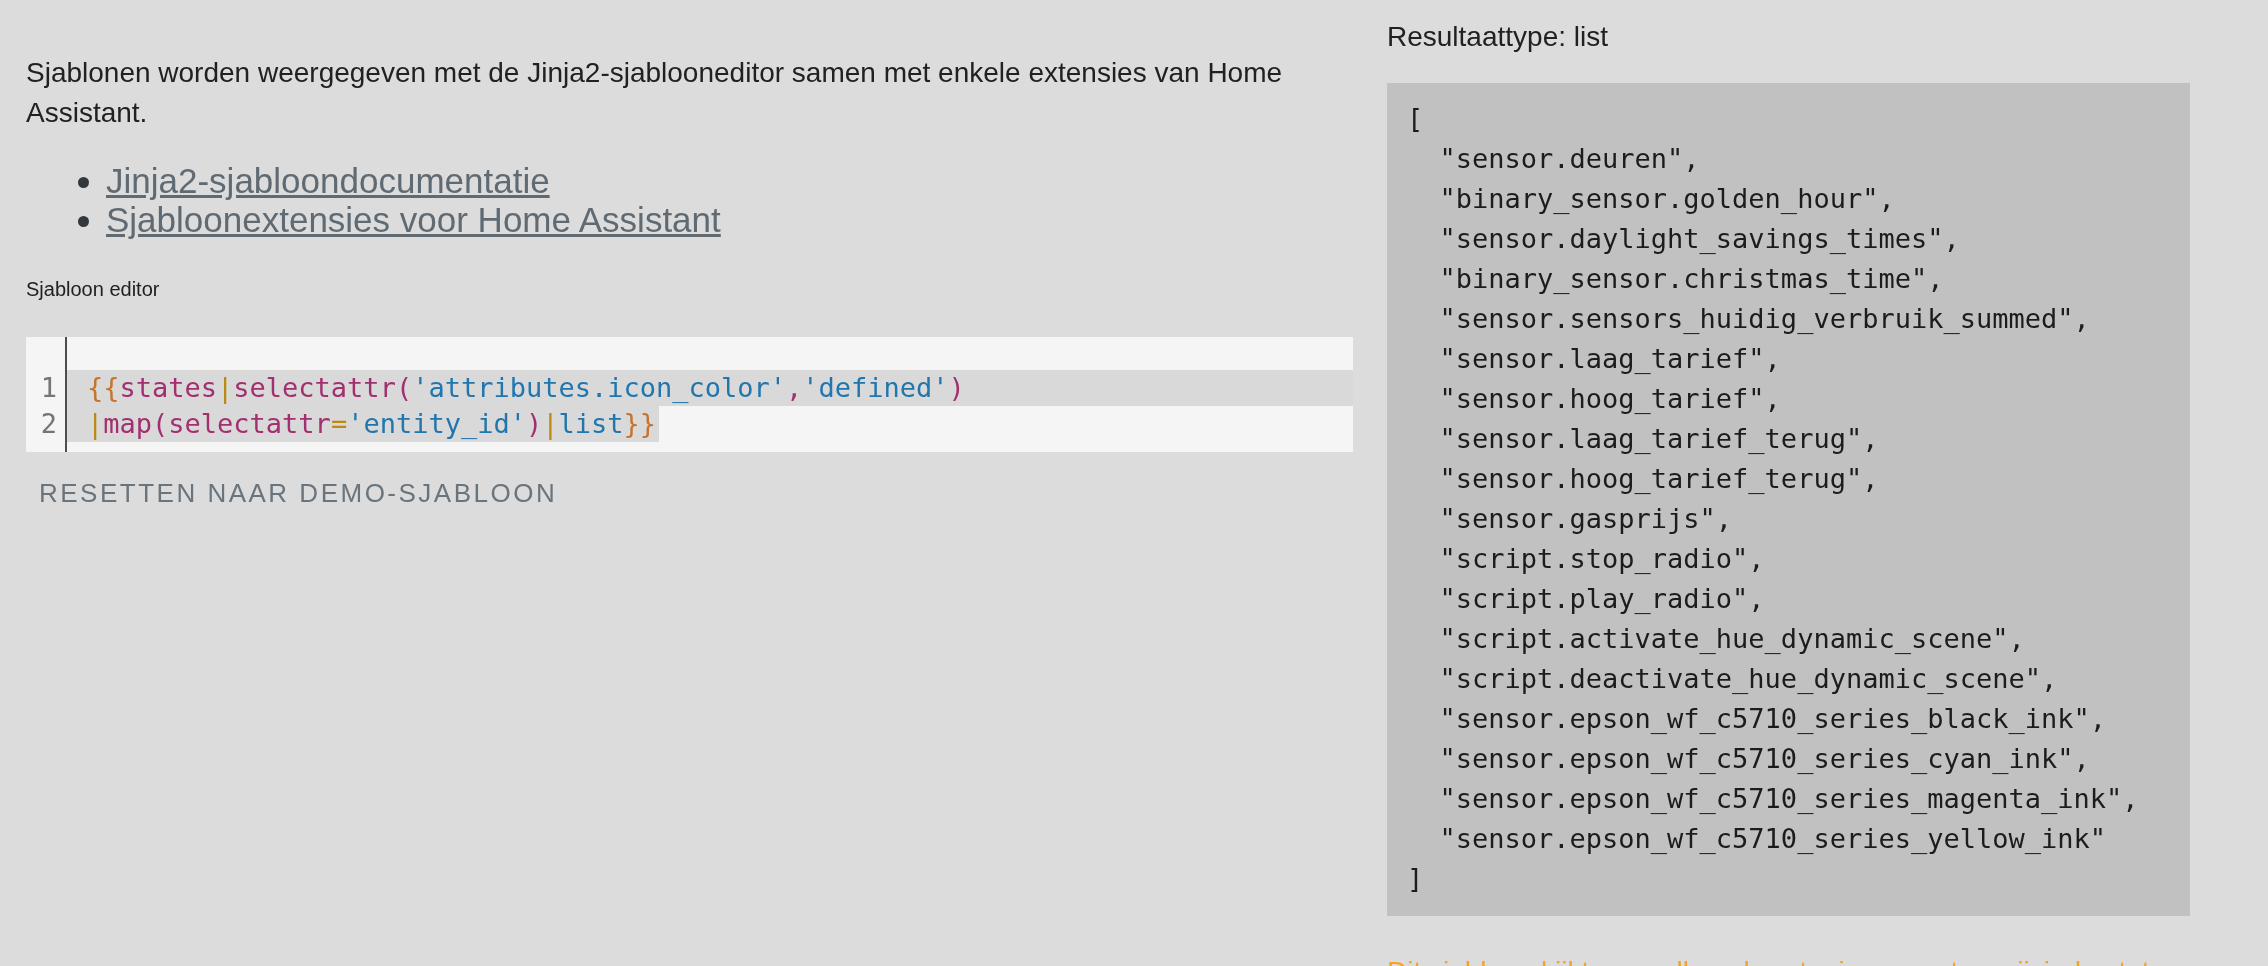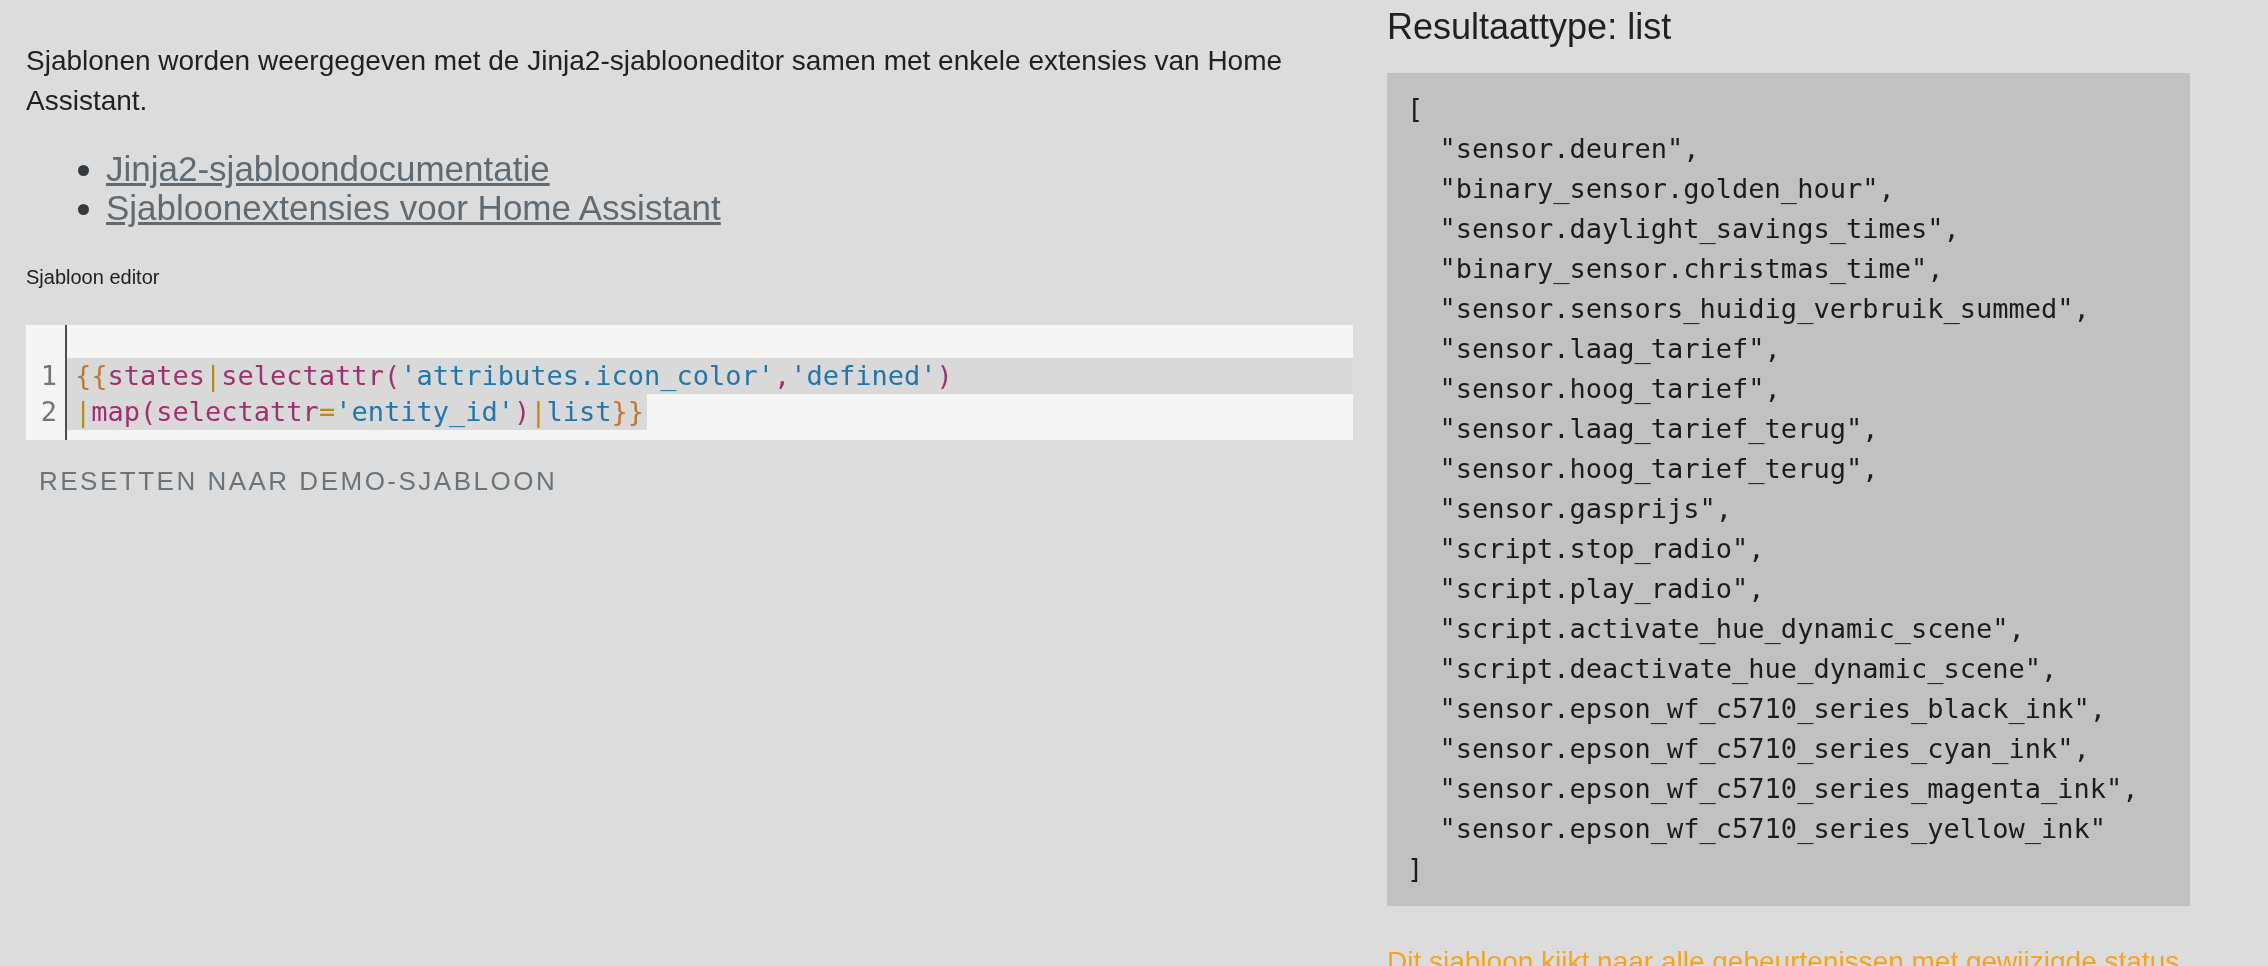--- a/index.html
+++ b/index.html
@@ -5,21 +5,21 @@
   * { box-sizing: border-box; }
   html, body {
     margin: 0; padding: 0;
     width: 2268px; height: 966px;
     overflow: hidden;
     background: #dcdcdc;
     font-family: "Liberation Sans", sans-serif;
     color: #212121;
   }
   .left-col {
-    position: absolute; left: 26px; top: 0;
+    position: absolute; left: 26px; top: 12px;
     width: 1330px; overflow: hidden; height: 802px;
   }
   .right-col {
     position: absolute; left: 1387px; top: 0;
     width: 803px; overflow: hidden; height: 966px;
   }
   .intro {
     margin: 41px 0 0 0;
     font-size: 28px; line-height: 40px;
     max-width: 1310px;
@@ -57,21 +57,21 @@
     font-size: 27px; line-height: 36px;
     white-space: pre;
   }
   .line-num {
     flex: none; width: 31px;
     text-align: right;
     color: #757575;
   }
   .code-content {
     margin-left: 10px;
-    padding-left: 8px;
+    padding-left: 20px;
     background: #d9d9d9;
   }
   .code-content.full { flex: 1; }
   .code-content.fit { flex: none; padding-right: 3px; }
   .tk-brace { color: #c5742e; }
   .tk-kw    { color: #a23070; }
   .tk-op    { color: #bb8a12; }
   .tk-str   { color: #2076ad; }
   .reset-btn {
     display: inline-block;
@@ -79,22 +79,22 @@
     padding: 0;
     background: none; border: none;
     font-family: "Liberation Sans", sans-serif;
     font-size: 26px; font-weight: normal;
     letter-spacing: 2.5px;
     color: #6a747c;
     cursor: pointer;
     text-transform: uppercase;
   }
   .result-heading {
-    margin-top: 10px;
-    font-size: 36px; line-height: 34px;
+    margin-top: 20px;
+    font-size: 28px; line-height: 34px;
   }
   .result-box {
     margin-top: 29px;
     width: 803px; height: 833px;
     background: #c1c1c1;
     padding: 16px 6px 16px 20px;
     overflow: hidden;
   }
   .result-line {
     font-family: "DejaVu Sans Mono", "Liberation Mono", monospace;

